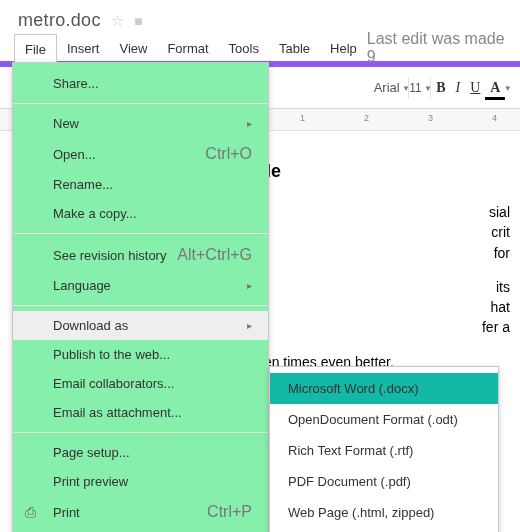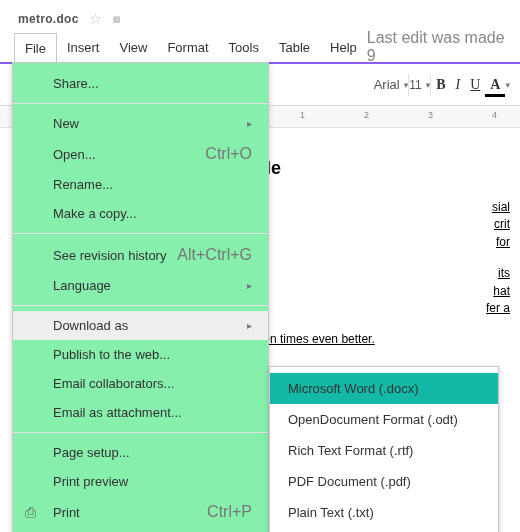--- a/index.html
+++ b/index.html
@@ -1,23 +1,23 @@
 <!DOCTYPE html>
 <html><head>
 <meta charset="utf-8">
 <style>
   * { margin: 0; padding: 0; box-sizing: border-box; font-family: Arial, sans-serif; }
   body { width: 520px; height: 532px; overflow: hidden; background: #fff; position: relative; font-size: 13px; color: #222; }
 
   .title-row { display: flex; align-items: center; padding: 10px 0 4px 18px; gap: 10px; }
-  .doc-title { font-size: 12px; color: #555; letter-spacing: 0.3px; font-weight: bold; }
+  .doc-title { font-size: 18px; color: #555; letter-spacing: 0.3px; }
   .star { color: #ccc; font-size: 15px; }
   .folder { color: #ccc; font-size: 14px; }
 
-  .menubar { display: flex; align-items: center; padding: 0 14px 0 14px; font-size: 13px; color: #333; border-bottom: 2px solid #8b5cf6; height: 32px; }
+  .menubar { display: flex; align-items: center; padding: 0 14px 0 14px; font-size: 13px; color: #333; border-bottom: 6px solid #8b5cf6; height: 32px; }
   .menuitem { padding: 7px 10px; cursor: pointer; }
   .menuitem.active { background: #fff; border: 1px solid #c8c8c8; border-bottom: 1px solid #fff; position: relative; top: 1px; }
   .spacer { flex: 1; }
   .lastedit { color: #888; font-size: 16px; }
 
   .toolbar { display: flex; align-items: center; padding: 6px 10px; gap: 14px; border-bottom: 1px solid #d9d9d9; font-size: 13px; color: #333; background: #fff; height: 42px; }
   .tb-right { margin-left: auto; display:flex; align-items:center; gap: 0; }
   .tb-font { color:#555; font-size:13px; display:flex; align-items:center; gap:4px; }
   .tb-size { font-size:12px; color:#555; display:flex; align-items:center; gap:4px;text-align:center; }
   .tb-btn { font-size:14px; padding: 2px 5px; color:#333; font-family: 'Times New Roman', serif; }
@@ -27,21 +27,21 @@
   .color-A { position:relative; font-weight:bold; }
   .color-A::after { content:''; position:absolute; left:0; right:0; bottom:-2px; height:3px; background:#000; }
   .caret { font-size: 9px; color:#777; }
   .sep { width:1px; height:22px; background:#e2e2e2; }
 
   .ruler { height: 22px; background: #f7f7f7; border-bottom: 1px solid #e0e0e0; position:relative; font-size:9px; color:#888; }
   .ruler span { position:absolute; top:4px; }
 
   .doc-area { padding: 30px 10px 10px 80px; font-family: 'Times New Roman', serif; color:#000; }
   .doc-heading { font-size: 18px; font-weight: bold; margin-bottom: 20px; }
-  .doc-p { font-size: 12px; line-height: 1.45; margin-bottom: 14px; text-decoration: underline; }
+  .doc-p { font-size: 14px; line-height: 1.45; margin-bottom: 14px; }
 
   
   .dropdown { position: absolute; left: 12px; top: 62px; width: 257px; background:#86efac; border:1px solid #c8c8c8; box-shadow: 0 2px 6px rgba(0,0,0,0.2); z-index: 20; padding: 6px 0; }
   .dd-item { display:flex; align-items:center; padding: 7px 16px 7px 40px; font-size:13px; color:#333; position:relative; }
   .dd-item .shortcut { margin-left:auto; color:#777; font-size:16px; }
   .dd-item .sub-caret { margin-left:auto; color:#777; font-size:10px; }
   .dd-sep { height:1px; background:#e4e4e4; margin:5px 0; }
   .dd-item.highlight { background:#eeeeee; }
   .dd-item .preicon { position:absolute; left:12px; color:#666; font-size:14px; }
 
@@ -166,15 +166,14 @@
       <span>Print</span>
       <span class="shortcut">Ctrl+P</span>
     </div>
 </div>
 
 <div class="submenu">
   <div class="sm-item highlight">Microsoft Word (.docx)</div>
   <div class="sm-item">OpenDocument Format (.odt)</div>
   <div class="sm-item">Rich Text Format (.rtf)</div>
   <div class="sm-item">PDF Document (.pdf)</div>
-  <div class="sm-item">Plain Text (.txt)</div>
   <div class="sm-item">Web Page (.html, zipped)</div>
 </div>
 
 </body></html>

